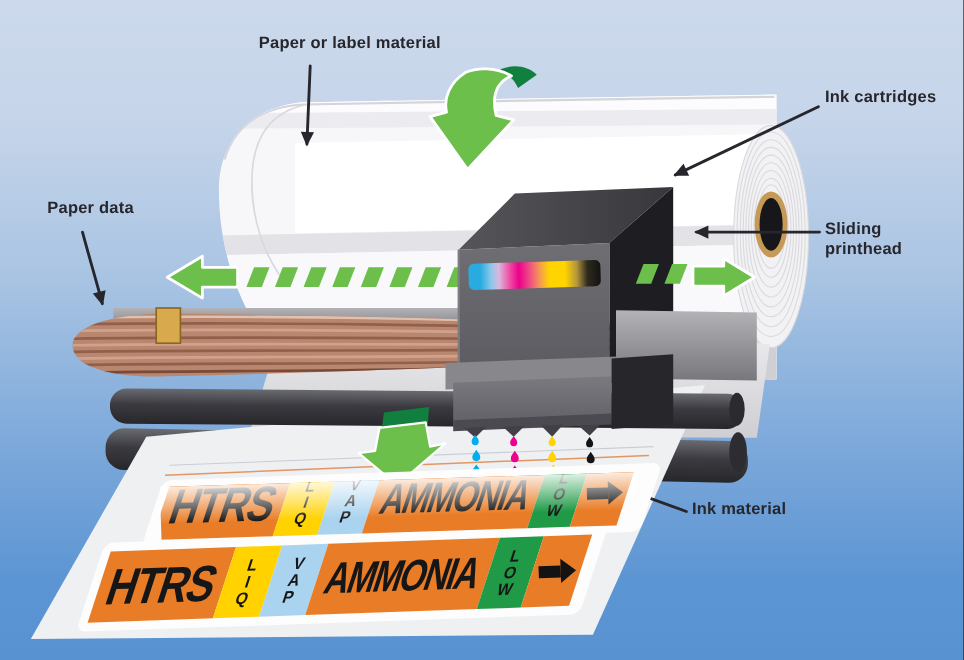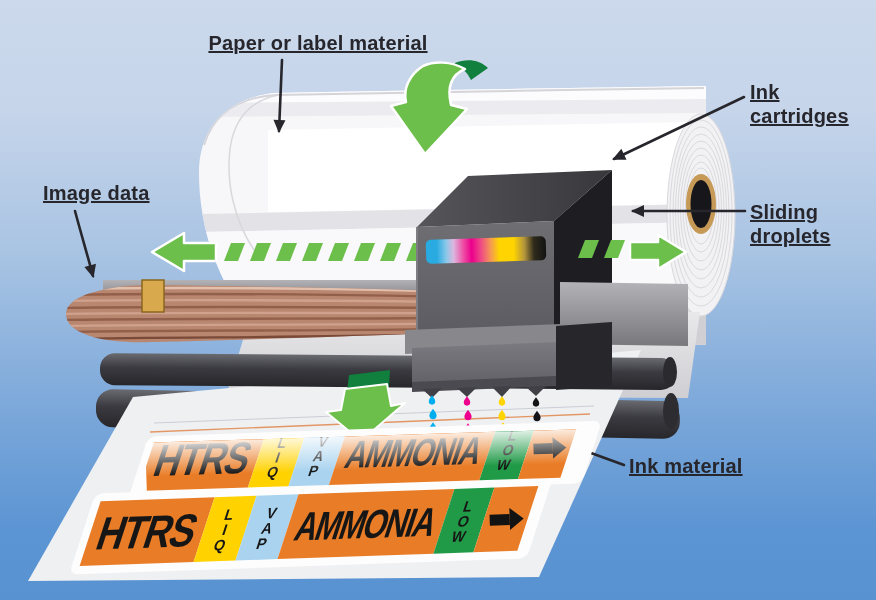--- a/index.html
+++ b/index.html
@@ -1,20 +1,20 @@
 <!DOCTYPE html>
 <html><head>
 <meta charset="utf-8">
 <style>
   html,body{margin:0;padding:0;background:#222;}
   .scene{position:relative;width:876px;height:600px;overflow:hidden;
     font-family:"Liberation Sans",sans-serif;
     background:linear-gradient(180deg,#ccd9ec 0%,#c6d5ea 18%,#a9c4e3 42%,#7ca8da 68%,#5c95d3 88%,#5892d1 100%);}
   .scene svg{position:absolute;left:0;top:0;}
-  .ann{position:absolute;color:#26262c;font-weight:bold;font-size:20px;line-height:1.22;letter-spacing:.2px;text-decoration:underline;}
+  .ann{position:absolute;color:#26262c;font-weight:bold;font-size:15px;line-height:1.22;letter-spacing:.2px;}
   .ann.center{text-align:center;}
   
   .backing{position:absolute;background:#fdfdfe;border-radius:8px;transform:rotate(-2deg) skewX(-20deg);}
   .strip{position:absolute;}
   .strip-rot{position:absolute;inset:0;transform:rotate(-2deg);}
   .strip-skew{display:flex;height:100%;transform:skewX(-20deg);}
   .seg{display:flex;align-items:center;justify-content:center;overflow:hidden;color:#161616;}
   .seg-orange{background:#e97c26;}
   .seg-yellow{background:#ffd200;}
   .seg-blue{background:#a9d3ef;}
@@ -302,17 +302,17 @@
             <span>W</span>
         </div>
         <div class="seg seg-orange w44">
             <span class="flow-arrow"></span>
           </div>
       </div>
     </div>
   </div>
 
   <div class="ann center" style="left:168px;top:31px;width:300px;">Paper or label material</div>
-  <div class="ann" style="left:43px;top:181px;">Image data</div>
+  <div class="ann" style="left:43px;top:181px;">Paper data</div>
   <div class="ann" style="left:750px;top:80px;width:112px;">Ink cartridges</div>
-  <div class="ann" style="left:750px;top:200px;width:100px;">Sliding droplets</div>
+  <div class="ann" style="left:750px;top:200px;width:100px;">Sliding printhead</div>
   <div class="ann" style="left:629px;top:454px;width:150px;">Ink material</div>
 </div>
 
 </body></html>

